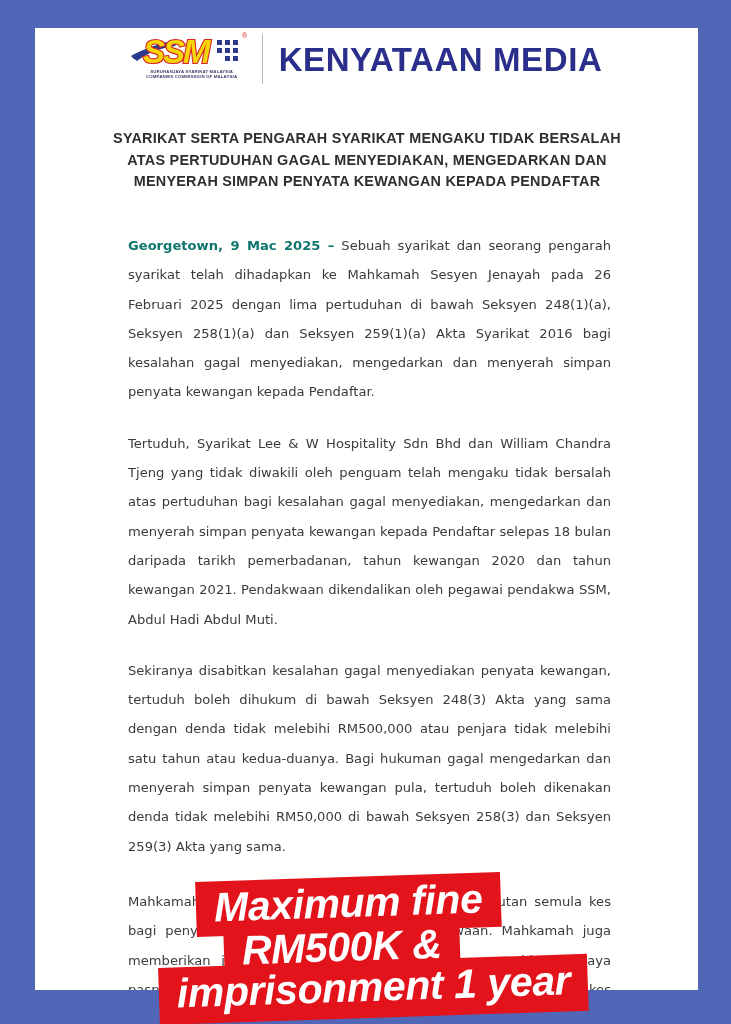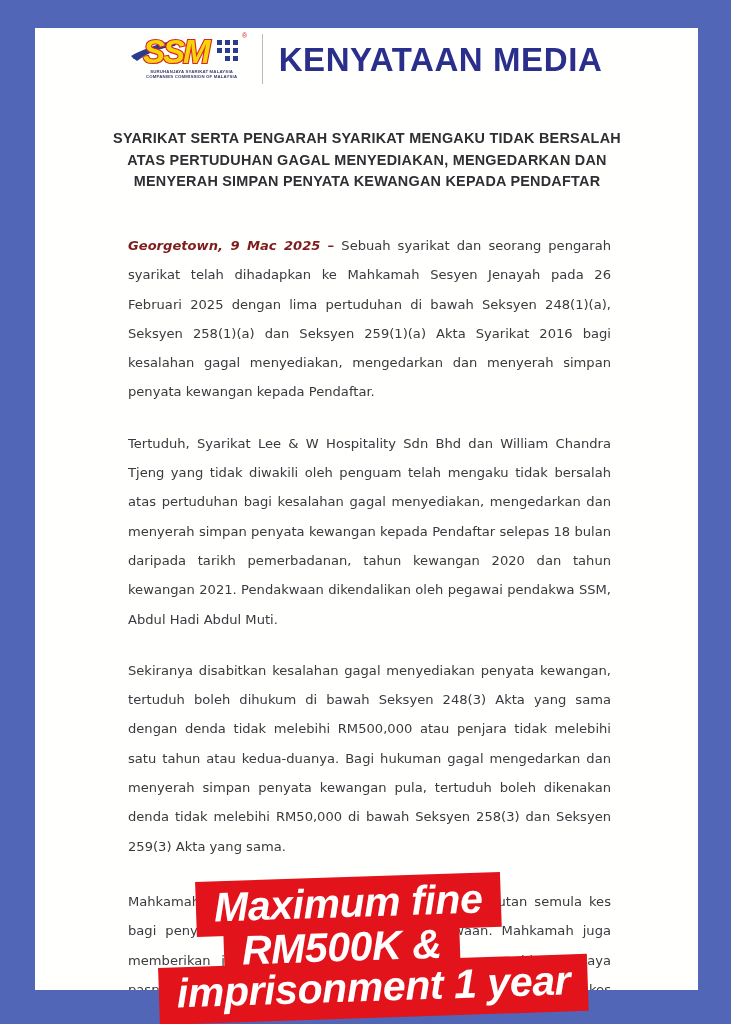--- a/index.html
+++ b/index.html
@@ -124,22 +124,21 @@
   }
   #body-copy p {
     margin: 0 0 22px 0;
     text-align: justify;
     text-justify: inter-word;
   }
   #body-copy p:last-child { margin-bottom: 0; }
   #body-copy p.gap-before { margin-top: 26px; }
   .lead-in {
     font-weight: bold;
-    color: #7f1d1d;
-    font-style: italic;
+    color: #0f766e;
   }
 
   
   #callout-banner {
     position: absolute;
     left: 0;
     top: 876px;
     width: 731px;
     height: 148px;
     pointer-events: none;

